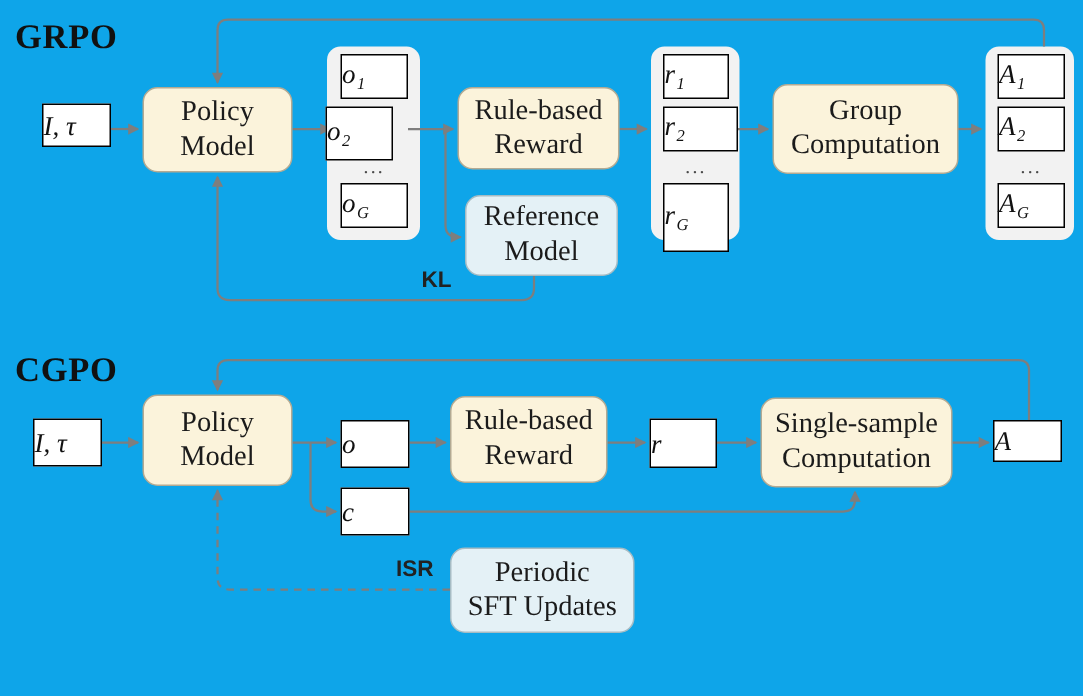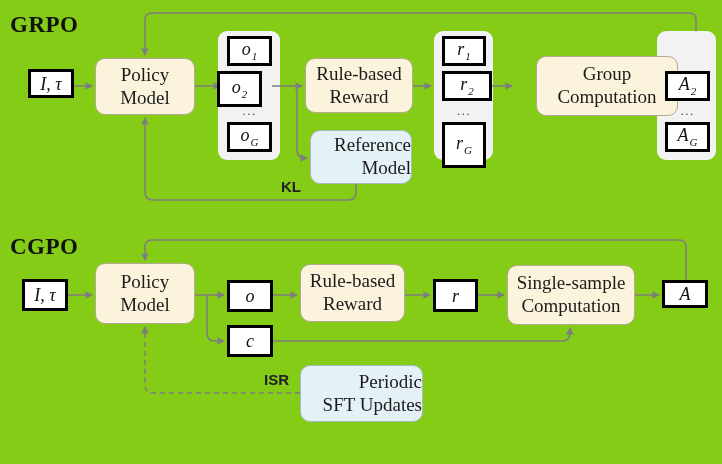--- a/index.html
+++ b/index.html
@@ -1,28 +1,28 @@
 <!DOCTYPE html>
 <html><head>
 <meta charset="utf-8">
 <style>
   html,body{margin:0;padding:0;background:#fff;}
-  .stage{position:relative;width:722px;height:464px;background:#84cc16;
+  .stage{position:relative;width:722px;height:464px;background:#0ea5e9;
          font-family:"Liberation Serif",serif;overflow:hidden;}
   .title{position:absolute;z-index:4;font-weight:bold;font-size:23px;
          letter-spacing:.5px;color:#111;}
   .group{position:absolute;z-index:1;background:#f2f2f2;border-radius:9px;}
   .wires{position:absolute;left:0;top:0;z-index:2;pointer-events:none;}
   .box{position:absolute;z-index:3;display:flex;flex-direction:column;
        align-items:center;justify-content:center;text-align:center;
        box-sizing:border-box;font-size:19px;line-height:1.2;color:#1b1b1b;}
   .cream{background:#fbf3db;border:1.4px solid #b3aa93;border-radius:10px;}
-  .blue{background:#e4f1f6;border:1.4px solid #a6bcc4;border-radius:10px;align-items:flex-end;}
-  .mbox{position:absolute;z-index:3;background:#ffffff;border:3px solid #000000;
-        display:flex;align-items:center;justify-content:center;box-sizing:border-box;}
+  .blue{background:#e4f1f6;border:1.4px solid #a6bcc4;border-radius:10px;}
+  .mbox{position:absolute;z-index:3;background:#ffffff;border:1px solid #000000;
+        display:flex;align-items:center;box-sizing:border-box;}
   .math{font-style:italic;font-size:18px;color:#111;line-height:1;}
   .math .ms{font-style:italic;font-size:11px;margin-left:1px;}
   .dots{position:absolute;z-index:3;display:flex;align-items:center;justify-content:center;
         color:#4a4a4a;font-size:13px;letter-spacing:1.5px;line-height:1;}
   .lbl{position:absolute;z-index:4;font-family:"Liberation Sans",sans-serif;
        font-weight:600;font-size:15px;color:#222;}
 </style>
 </head>
 <body>
 
@@ -97,26 +97,29 @@
     <span class="math"><span>r</span><sub class="ms">1</sub></span>
   </div>
   <div class="mbox" style="left:442px;top:71px;width:50px;height:30px">
     <span class="math"><span>r</span><sub class="ms">2</sub></span>
   </div>
   <div class="dots" style="left:442px;top:103px;width:44px;height:14px">...</div>
   <div class="mbox" style="left:442px;top:122px;width:44px;height:46px">
     <span class="math"><span>r</span><sub class="ms">G</sub></span>
   </div>
 
-  <div class="box cream" style="left:536px;top:56px;width:142px;height:60px">
+  <div class="box cream" style="left:515px;top:56px;width:124px;height:60px">
     <span>Group</span>
     <span>Computation</span>
   </div>
 
   <div class="group" style="left:657px;top:31px;width:59px;height:129px"></div>
+  <div class="mbox" style="left:665px;top:36px;width:45px;height:30px">
+    <span class="math"><span>A</span><sub class="ms">1</sub></span>
+  </div>
   <div class="mbox" style="left:665px;top:71px;width:45px;height:30px">
     <span class="math"><span>A</span><sub class="ms">2</sub></span>
   </div>
   <div class="dots" style="left:665px;top:103px;width:45px;height:14px">...</div>
   <div class="mbox" style="left:665px;top:122px;width:45px;height:30px">
     <span class="math"><span>A</span><sub class="ms">G</sub></span>
   </div>
 
   <div class="lbl" style="left:281px;top:178px">KL</div>
 

